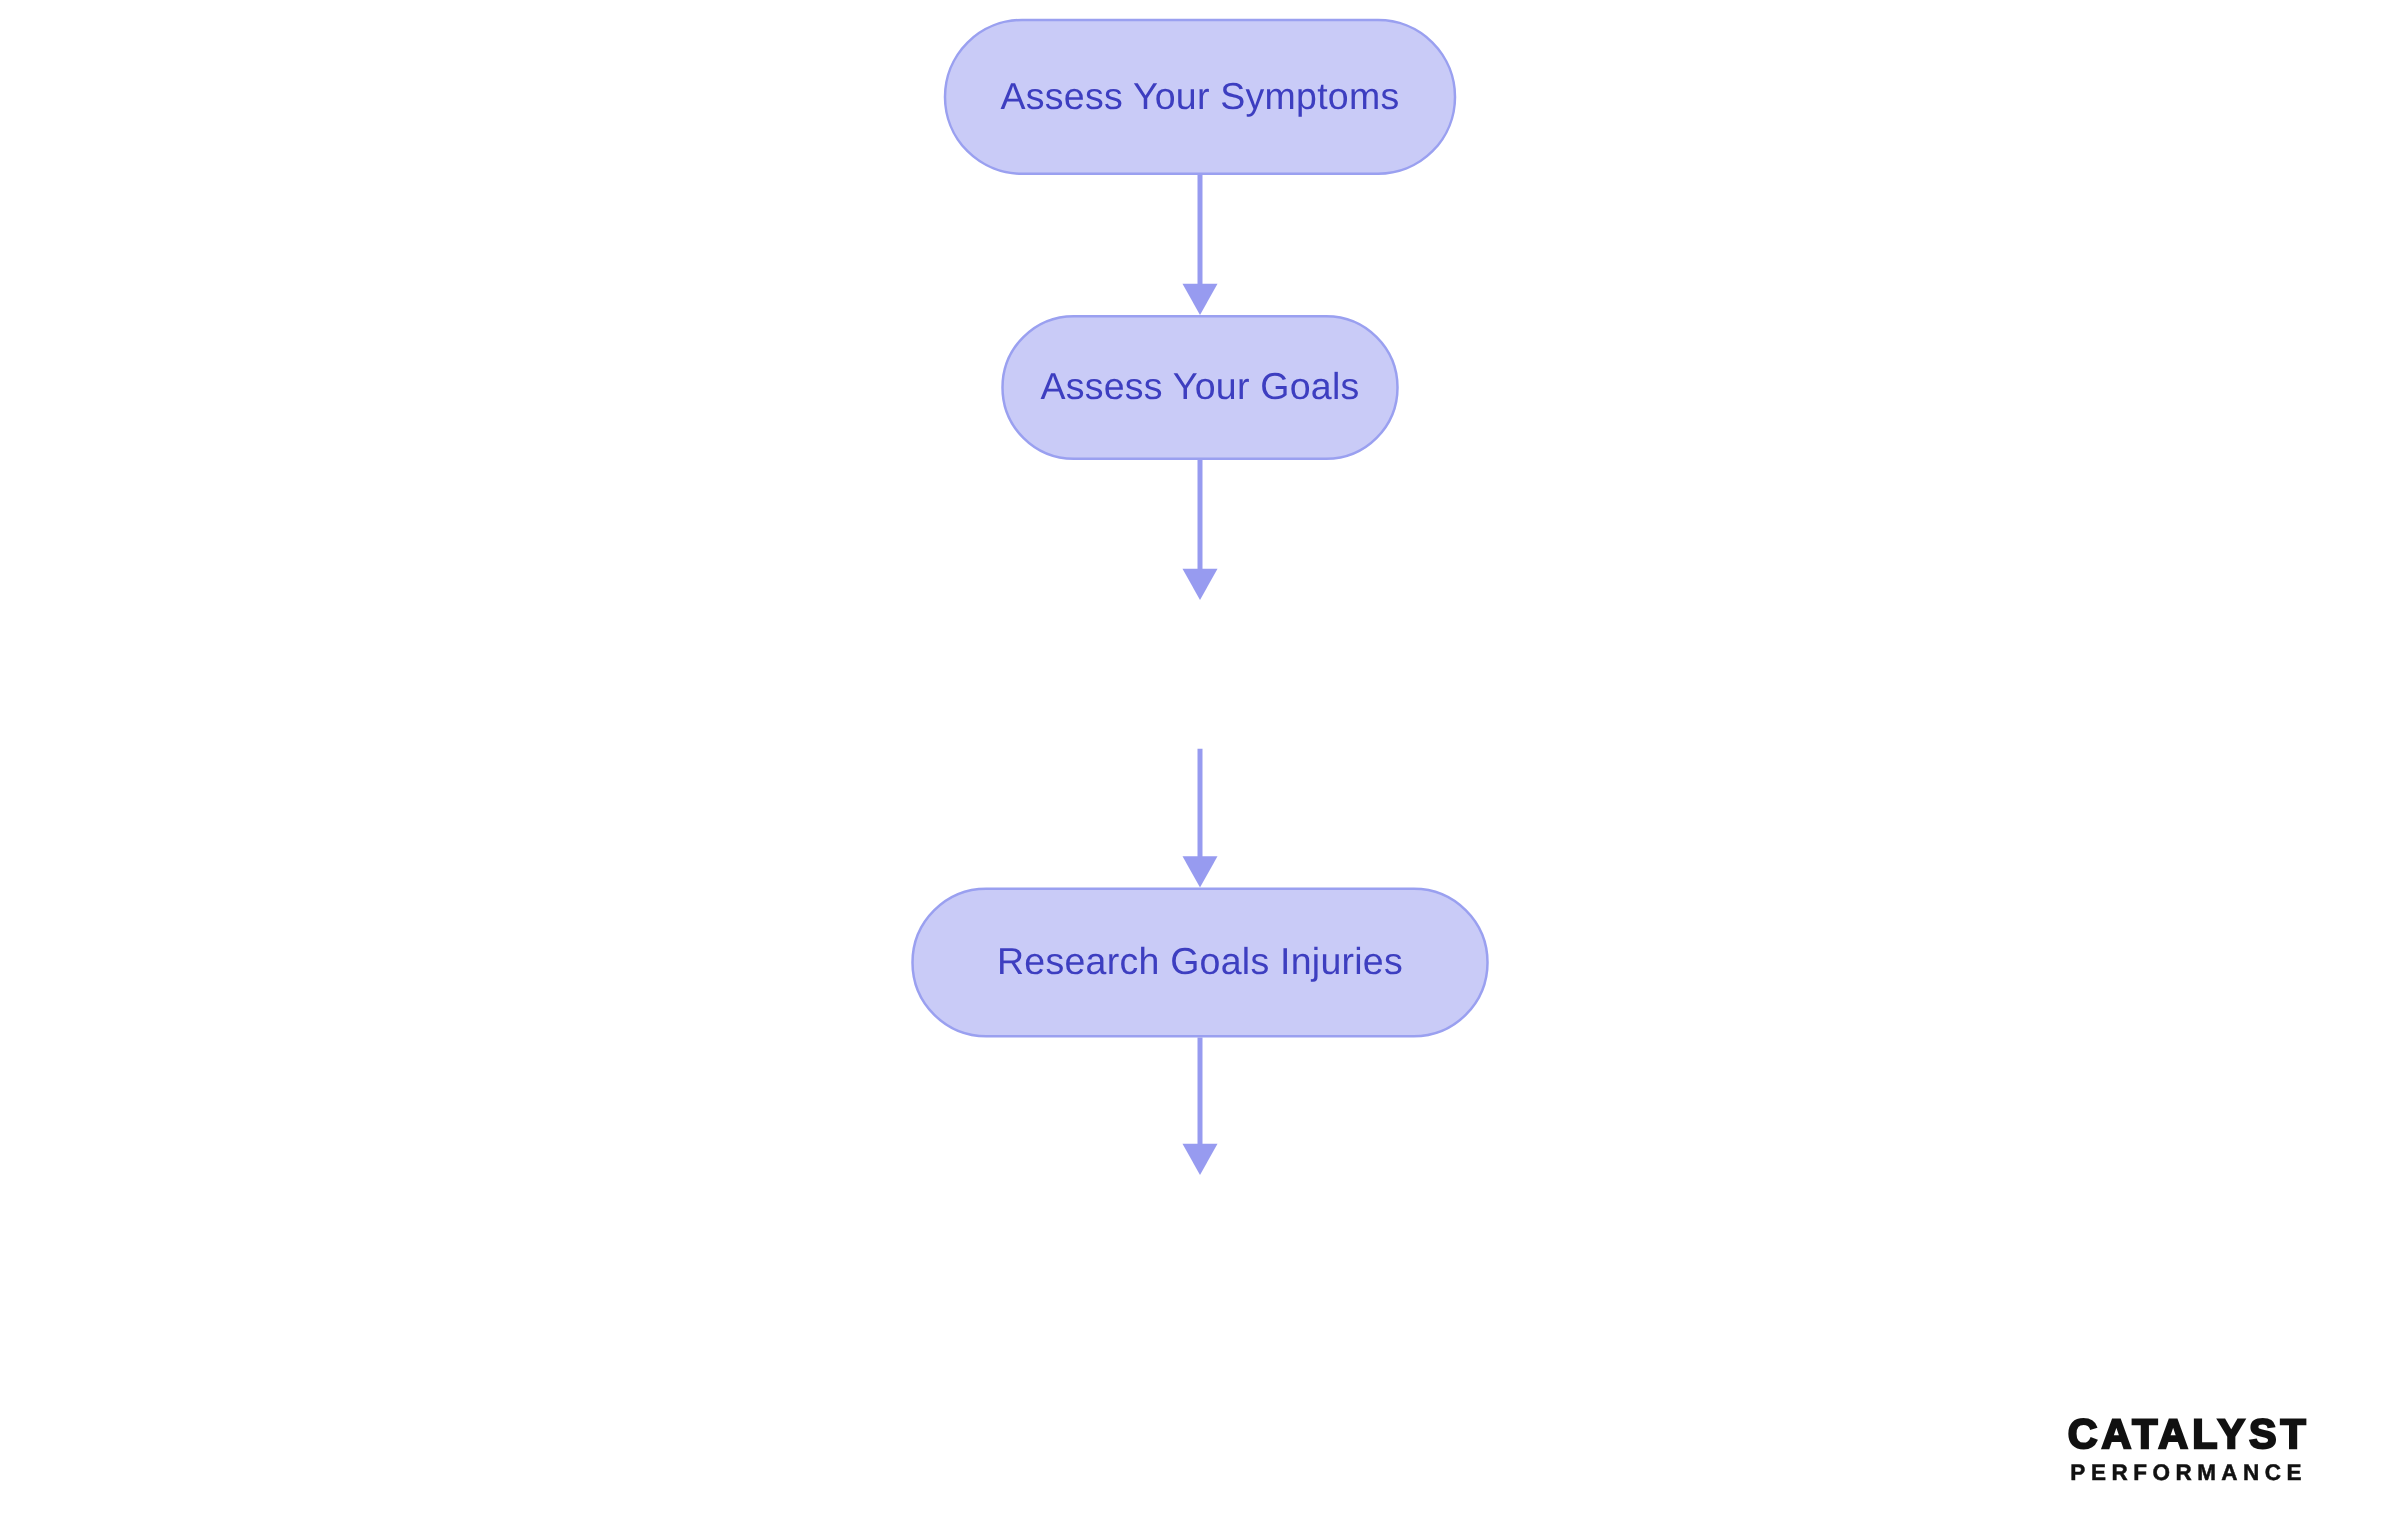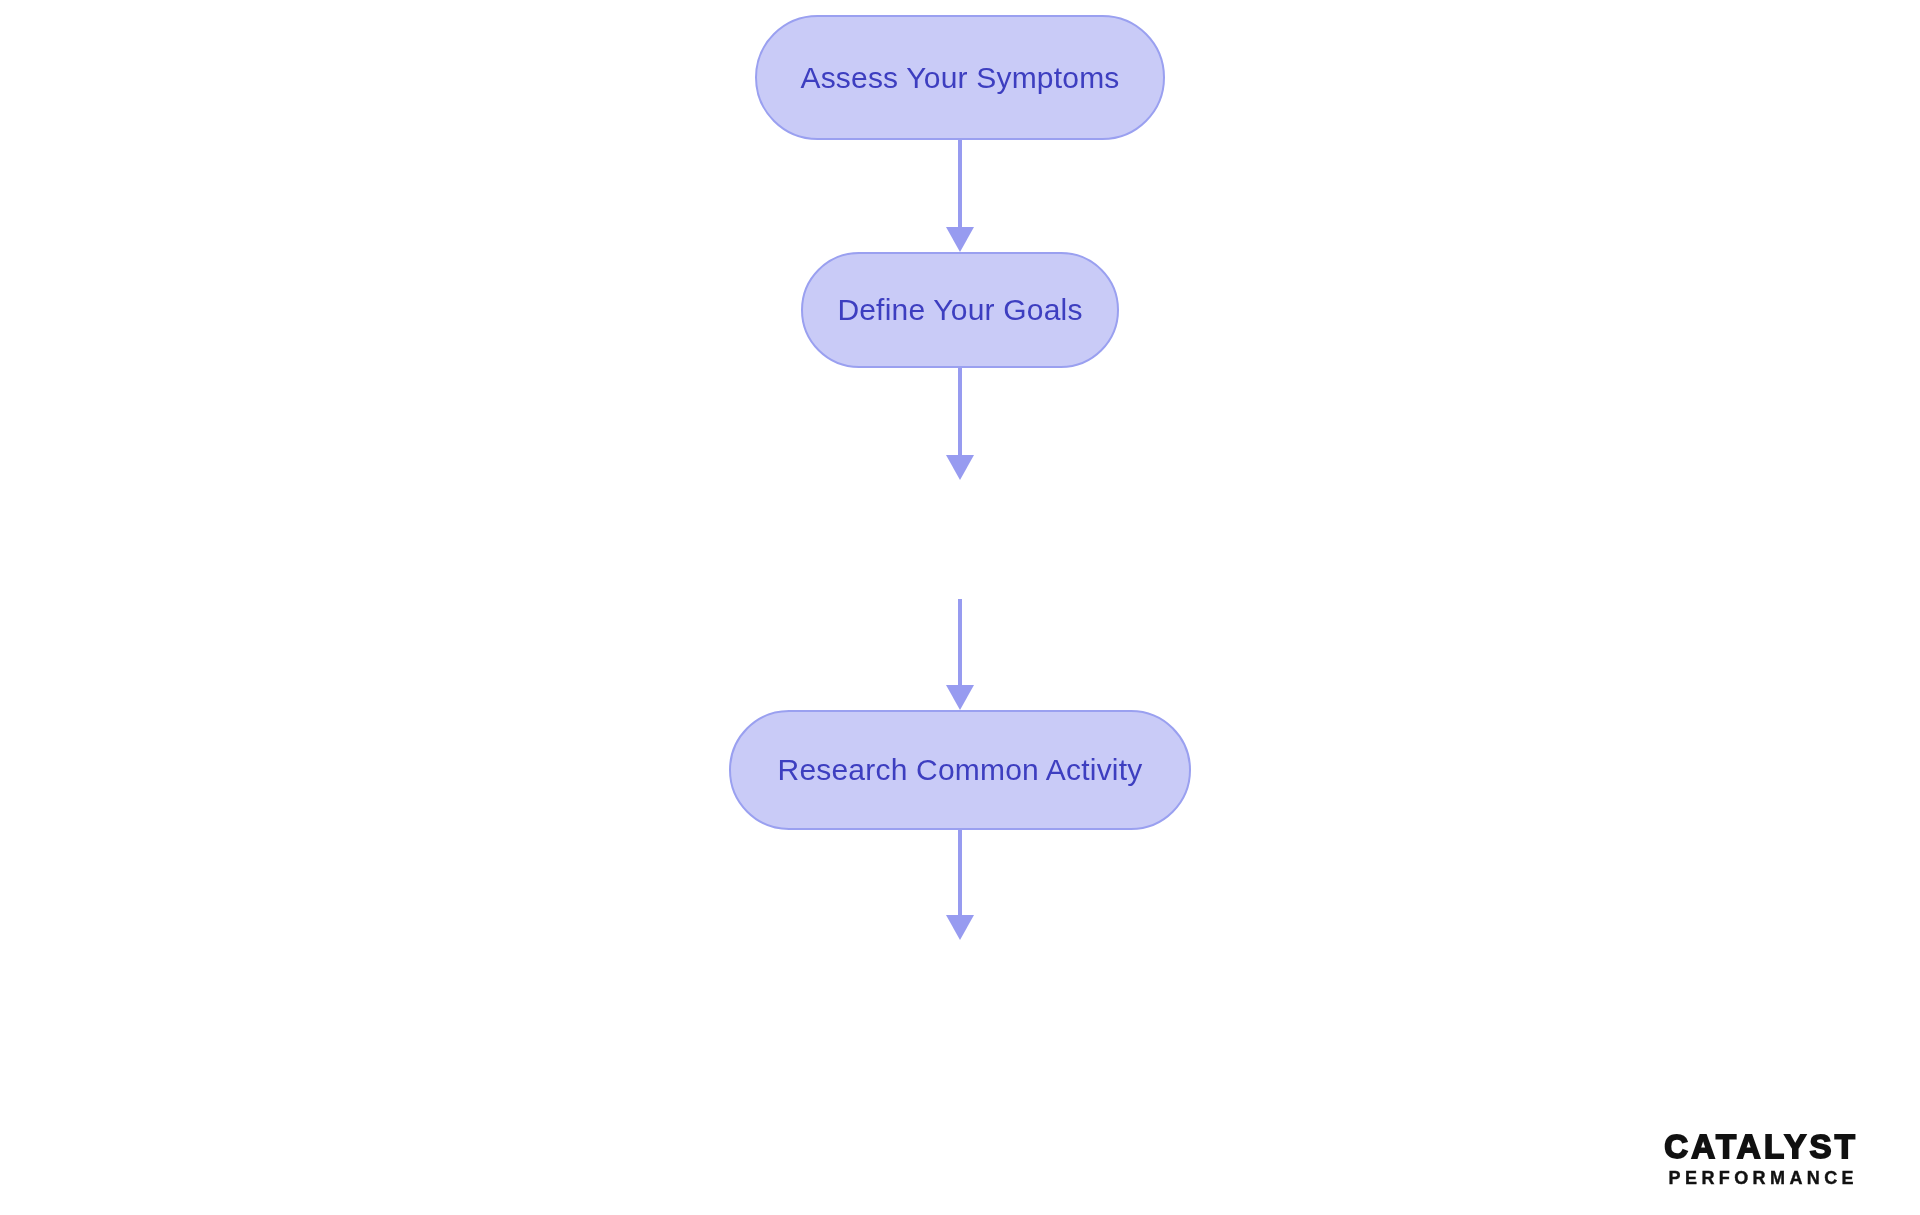--- a/index.html
+++ b/index.html
@@ -69,21 +69,21 @@
     border-top: 25px solid var(--arrow, #979bf0);
   }
 
   
   .logo {
     position: absolute;
     right: 62px;
     top: 1130px;
     width: 214px;
     color: var(--logo-text, #111111);
-    text-align: right;
+    text-align: center;
     line-height: 1;
   }
   .logo-wordmark {
     font-size: 33px;
     font-weight: bold;
     letter-spacing: 3.2px;
     -webkit-text-stroke: 1.8px var(--logo-text, #111111);
   }
   .logo-subtitle {
     margin-top: 6px;
@@ -101,36 +101,36 @@
   <div class="node n0">
     <span>Assess Your Symptoms</span>
   </div>
 
   <div class="arrow a0">
     <span class="line"></span>
     <span class="head"></span>
   </div>
 
   <div class="node n1">
-    <span>Define Your Goals</span>
+    <span>Assess Your Goals</span>
   </div>
 
   <div class="arrow a1">
     <span class="line"></span>
     <span class="head"></span>
   </div>
 
 
   <div class="arrow a2">
     <span class="line"></span>
     <span class="head"></span>
   </div>
 
   <div class="node n3">
-    <span>Research Common Activity</span>
+    <span>Research Goals Injuries</span>
   </div>
 
   <div class="arrow a3">
     <span class="line"></span>
     <span class="head"></span>
   </div>
 
 
   <div class="logo">
     <div class="logo-wordmark">CATALYST</div>

